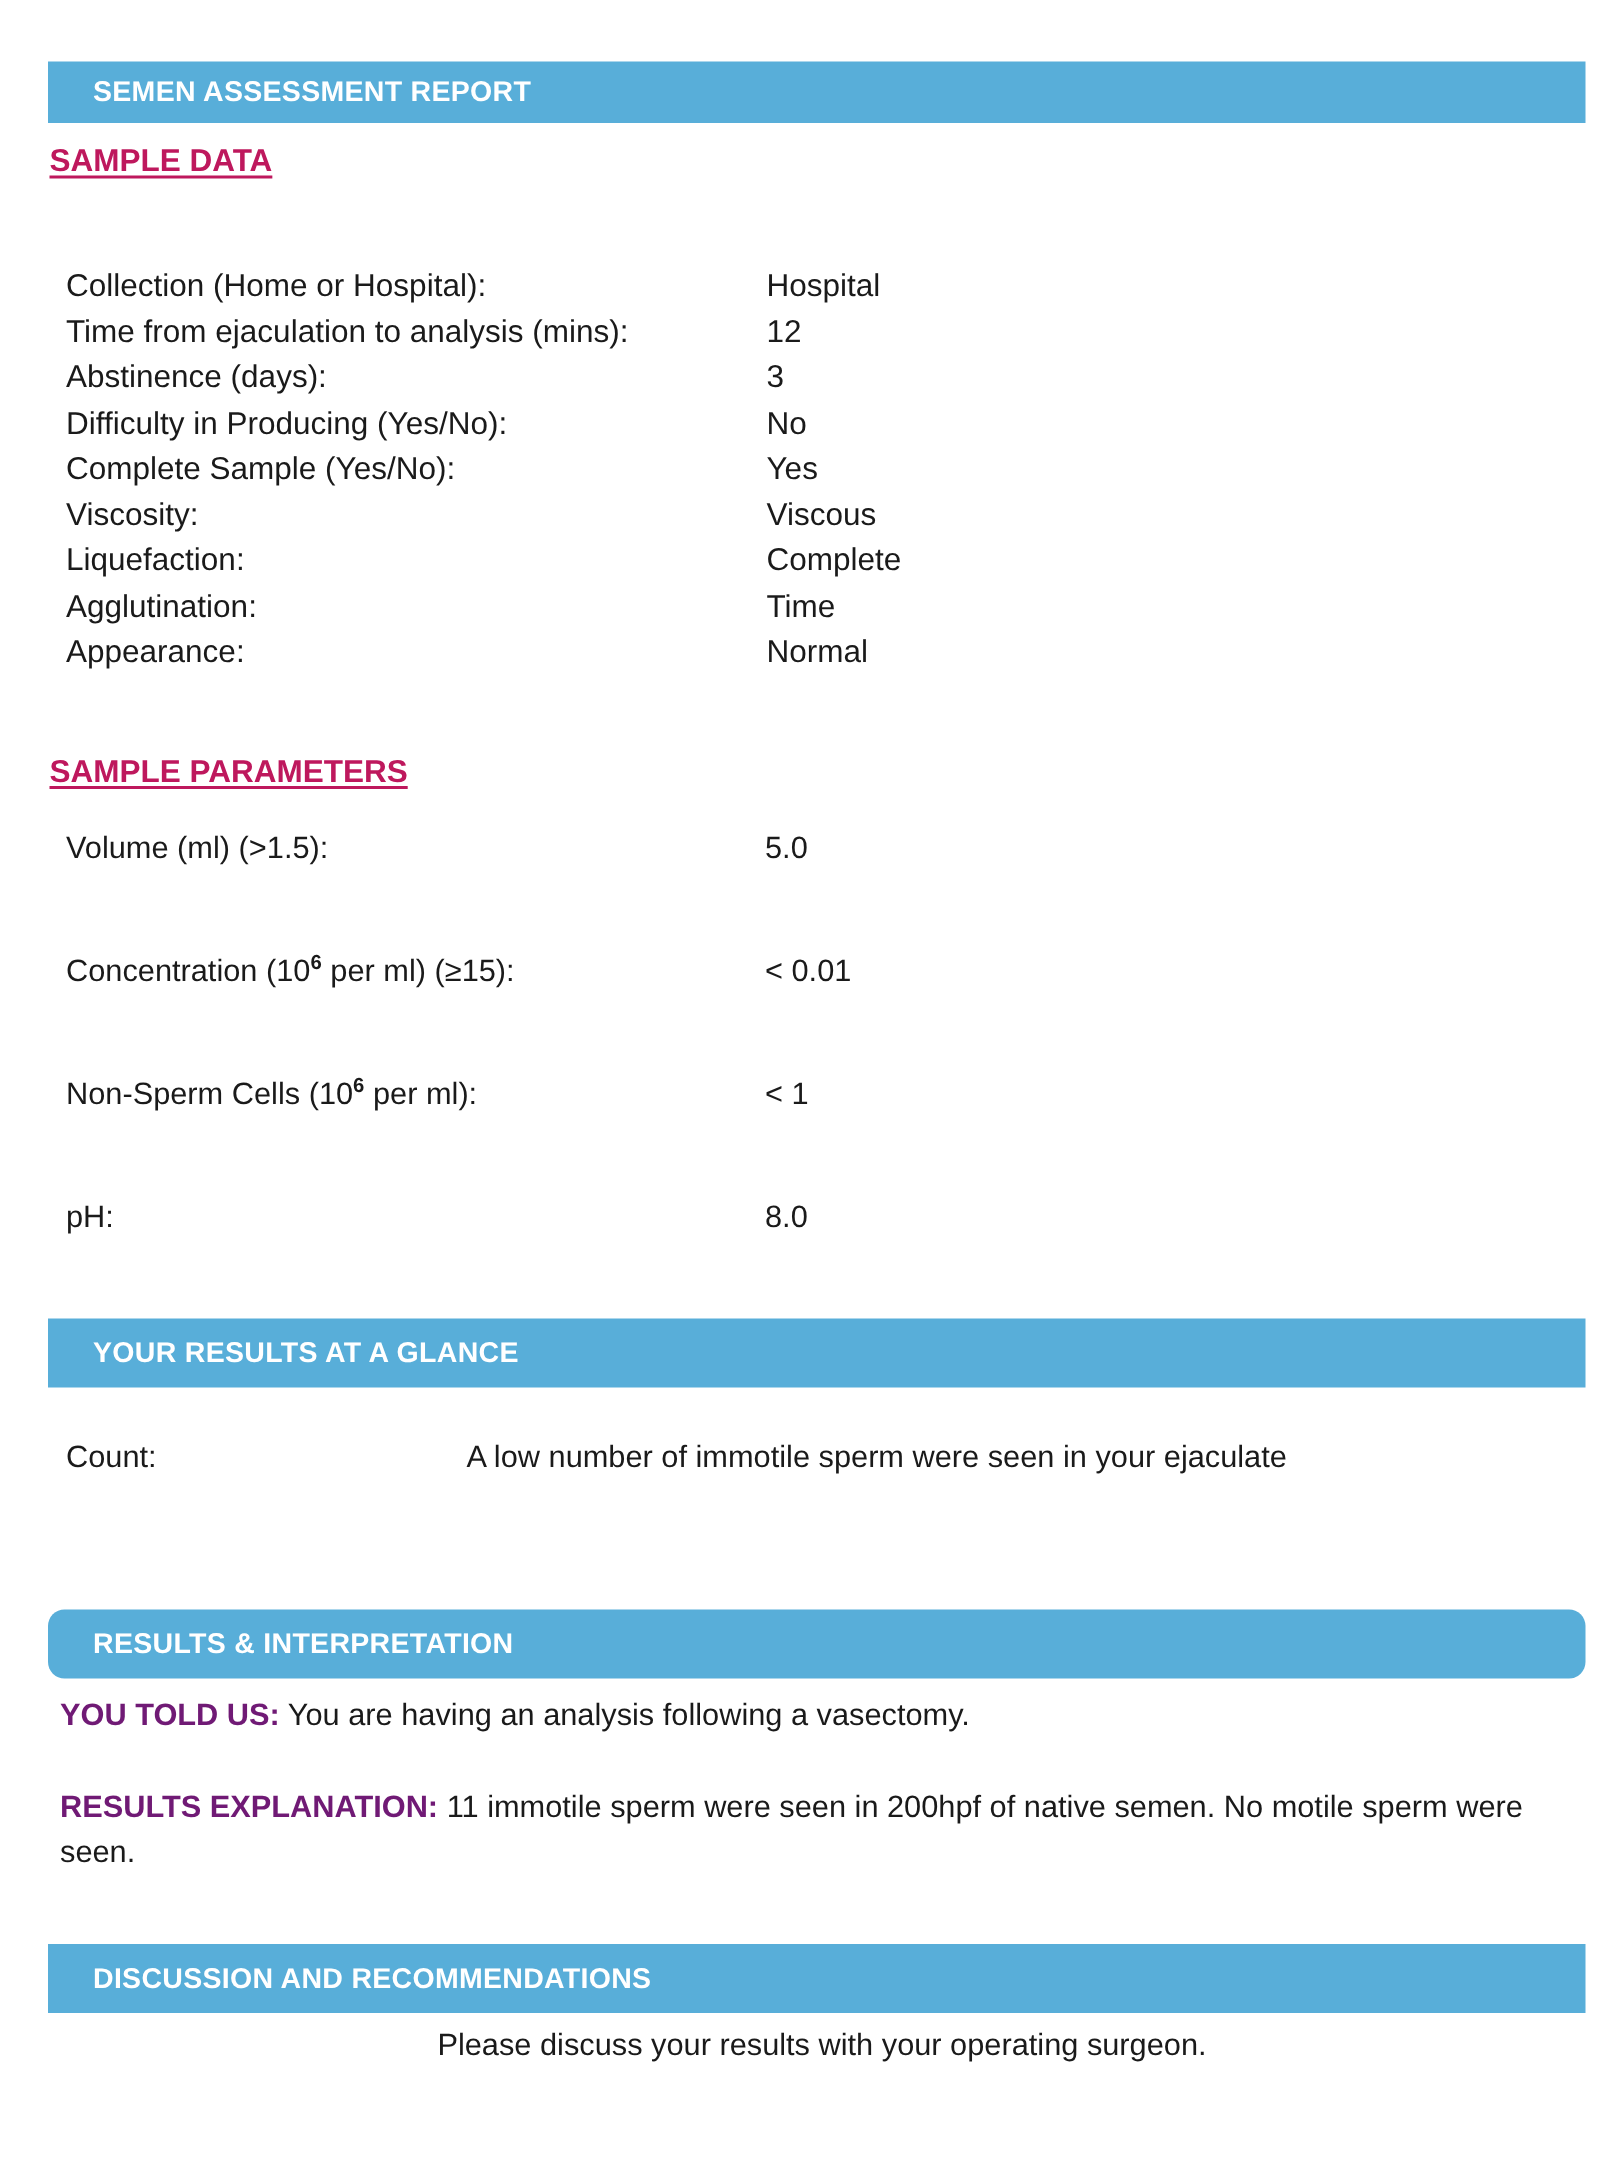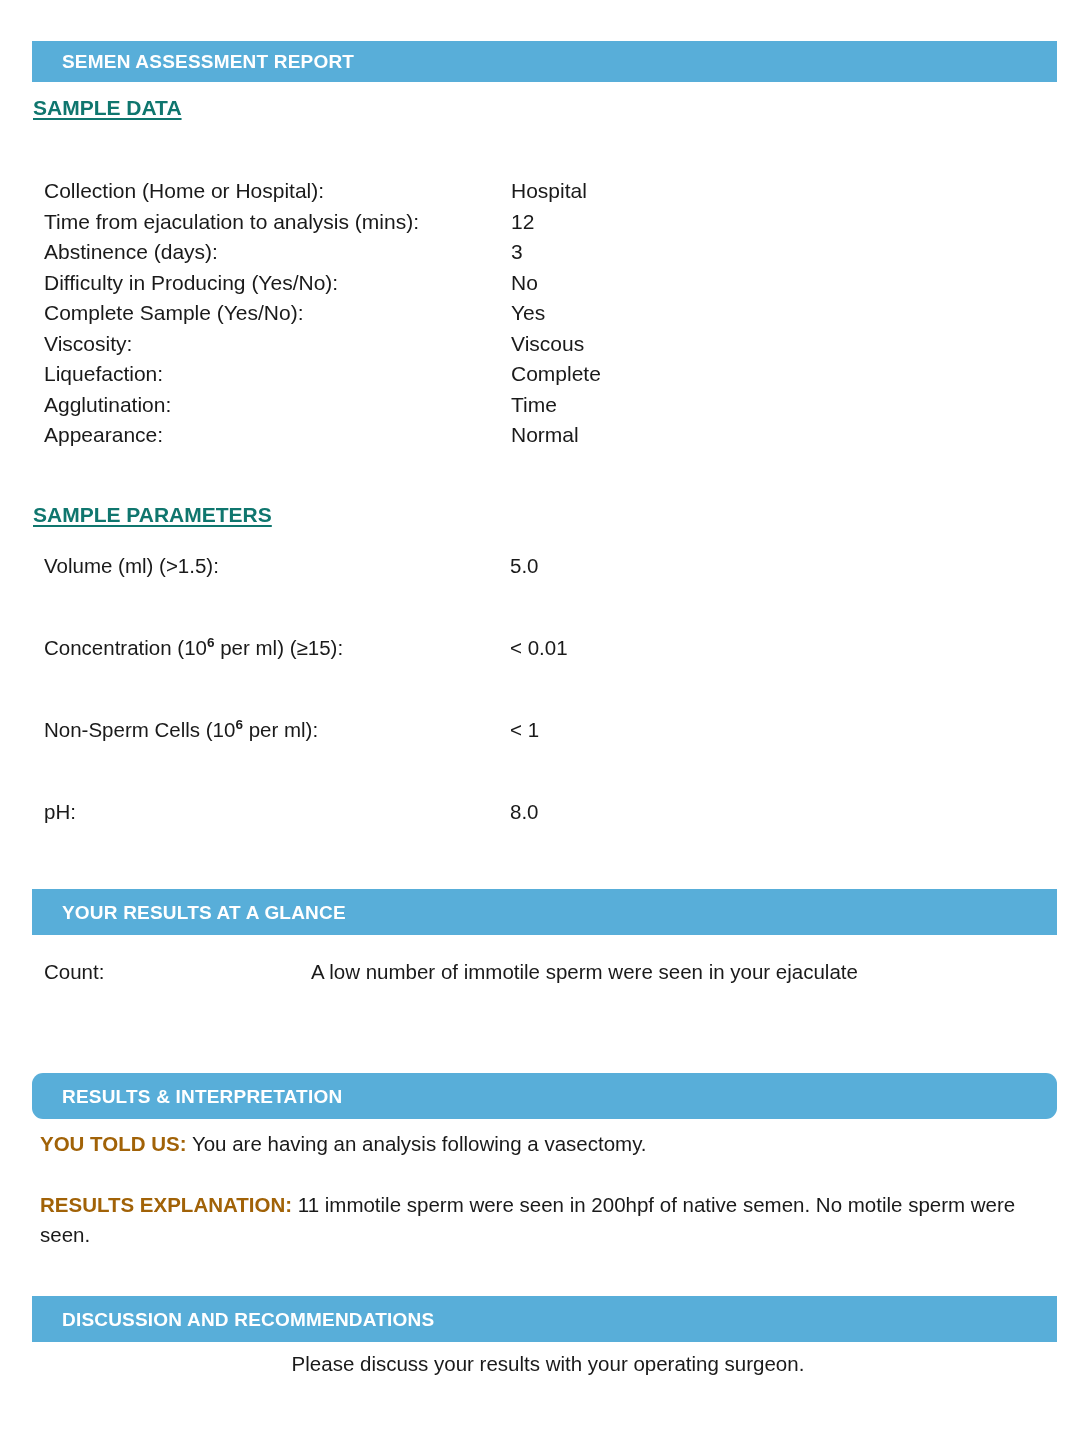--- a/index.html
+++ b/index.html
@@ -40,21 +40,21 @@
     letter-spacing: 0.2px;
     line-height: 1;
     white-space: nowrap;
   }
 
   
   .subhead {
     position: absolute;
     font-weight: bold;
     font-size: 21px;
-    color: #0f766e;
+    color: #be185d;
     text-decoration: underline;
     text-underline-offset: 3px;
     white-space: nowrap;
   }
 
   
   .kv-list {
     position: absolute;
     left: 44px;
     top: 176px;
@@ -132,21 +132,21 @@
 
   
   .para {
     position: absolute;
     font-size: 20.5px;
     line-height: 30px;
     color: #1a1a1a;
   }
   .para b {
     font-weight: bold;
-    color: #a16207;
+    color: #701a75;
   }
 </style>
 </head>
 <body>
 
 <div class="page">
 
   <div class="banner" style="top:41px; height:41px;">
     <span class="banner-text">SEMEN ASSESSMENT REPORT</span>
   </div>
@@ -221,21 +221,21 @@
       <span class="param-val">&lt; 1</span>
     </div>
 
     <div class="param-row">
       <span class="param-key"><span>pH:</span><sup></sup><span></span></span>
       <span class="param-val">8.0</span>
     </div>
 
   </div>
 
-  <div class="banner" style="top:879px; height:46px;margin-top:10px;">
+  <div class="banner" style="top:879px; height:46px;">
     <span class="banner-text">YOUR RESULTS AT A GLANCE</span>
   </div>
 
   <div class="glance-row">
     <span class="glance-key">Count:</span>
     <span class="glance-val">A low number of immotile sperm were seen in your ejaculate</span>
   </div>
 
   <div class="banner" style="top:1073px; height:46px;border-radius:11px;">
     <span class="banner-text">RESULTS &amp; INTERPRETATION</span>

